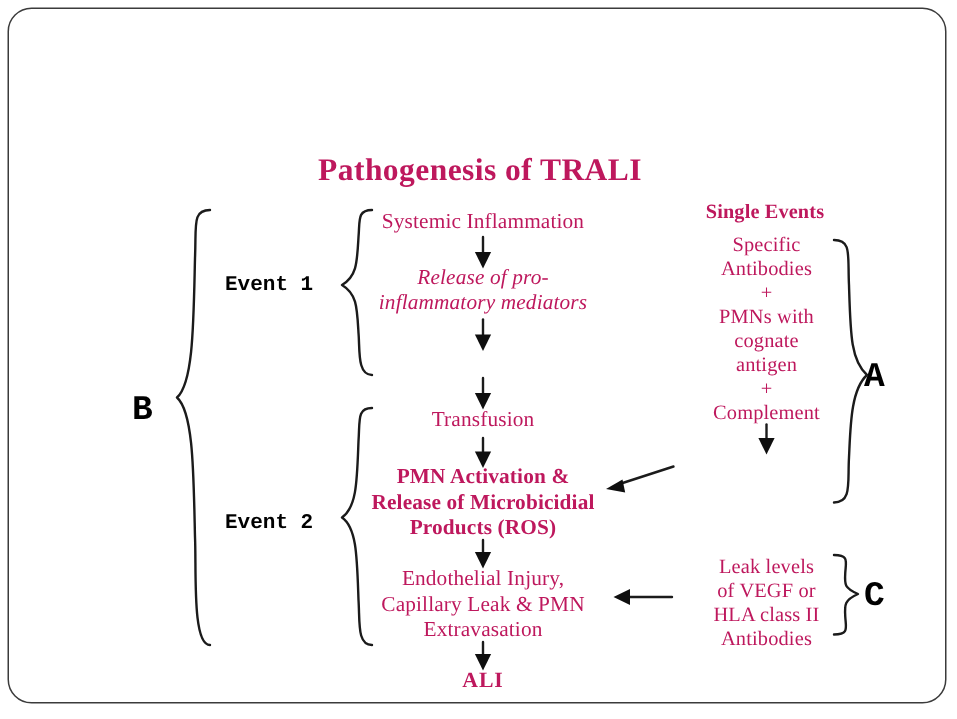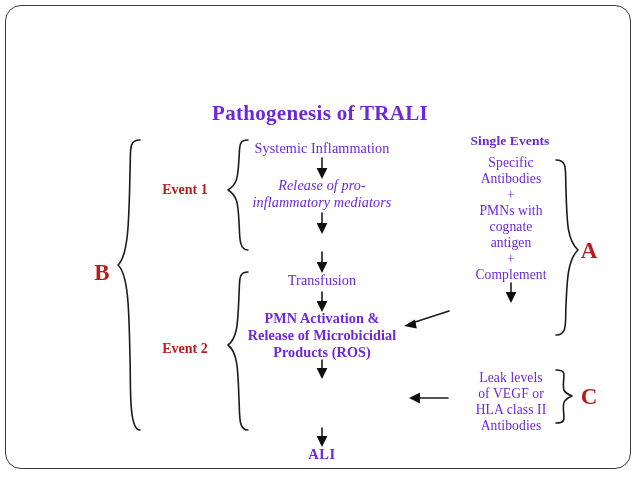--- a/index.html
+++ b/index.html
@@ -29,21 +29,21 @@
     border: 1.3px solid #3b3b3b;
     border-radius: 16px;
     box-sizing: border-box;
     background: #ffffff;
   }
   .txt {
     position: absolute;
     text-align: center;
     line-height: 1.18;
     white-space: pre-line;
-    color: #6d28d9;
+    color: #be185d;
     letter-spacing: 0.1px;
   }
   #title {
     left: 150px;
     top: 101px;
     width: 340px;
     font-size: 21px;
     font-weight: bold;
     letter-spacing: 0.3px;
   }
@@ -78,22 +78,22 @@
     font-size: 13.6px;
   }
   #n-vegf {
     left: 450px; top: 370px; width: 122px;
     font-size: 13.6px;
   }
   
   .brace-label {
     position: absolute;
     font-weight: bold;
-    color: #b91c1c;
-    text-align: center;
+    color: #000000;
+    font-family: Liberation Mono, monospace;
   }
   #lbl-event1 { left: 150px; top: 182px; width: 70px; font-size: 14px; }
   #lbl-event2 { left: 150px; top: 341px; width: 70px; font-size: 14px; }
   #lbl-b { left: 88px; top: 260px; width: 28px; font-size: 23px; }
   #lbl-a { left: 576px; top: 238px; width: 26px; font-size: 23px; }
   #lbl-c { left: 576px; top: 384px; width: 26px; font-size: 23px; }
 
   svg.overlay {
     position: absolute;
     left: 0;
@@ -121,20 +121,23 @@
 
   <div class="txt" id="single-events-heading">Single Events</div>
 
   <div class="txt flow" id="n-systemic">Systemic Inflammation</div>
   <div class="txt flow" id="n-release">Release of pro-
 inflammatory mediators</div>
   <div class="txt flow" id="n-transfusion">Transfusion</div>
   <div class="txt flow" id="n-pmnact">PMN Activation &amp;
 Release of Microbicidial
 Products (ROS)</div>
+  <div class="txt flow" id="n-endo">Endothelial Injury,
+Capillary Leak &amp; PMN
+Extravasation</div>
   <div class="txt" id="n-ali">ALI</div>
 
   <div class="txt" id="n-single-a">Specific
 Antibodies
 +
 PMNs with
 cognate
 antigen
 +
 Complement</div>

